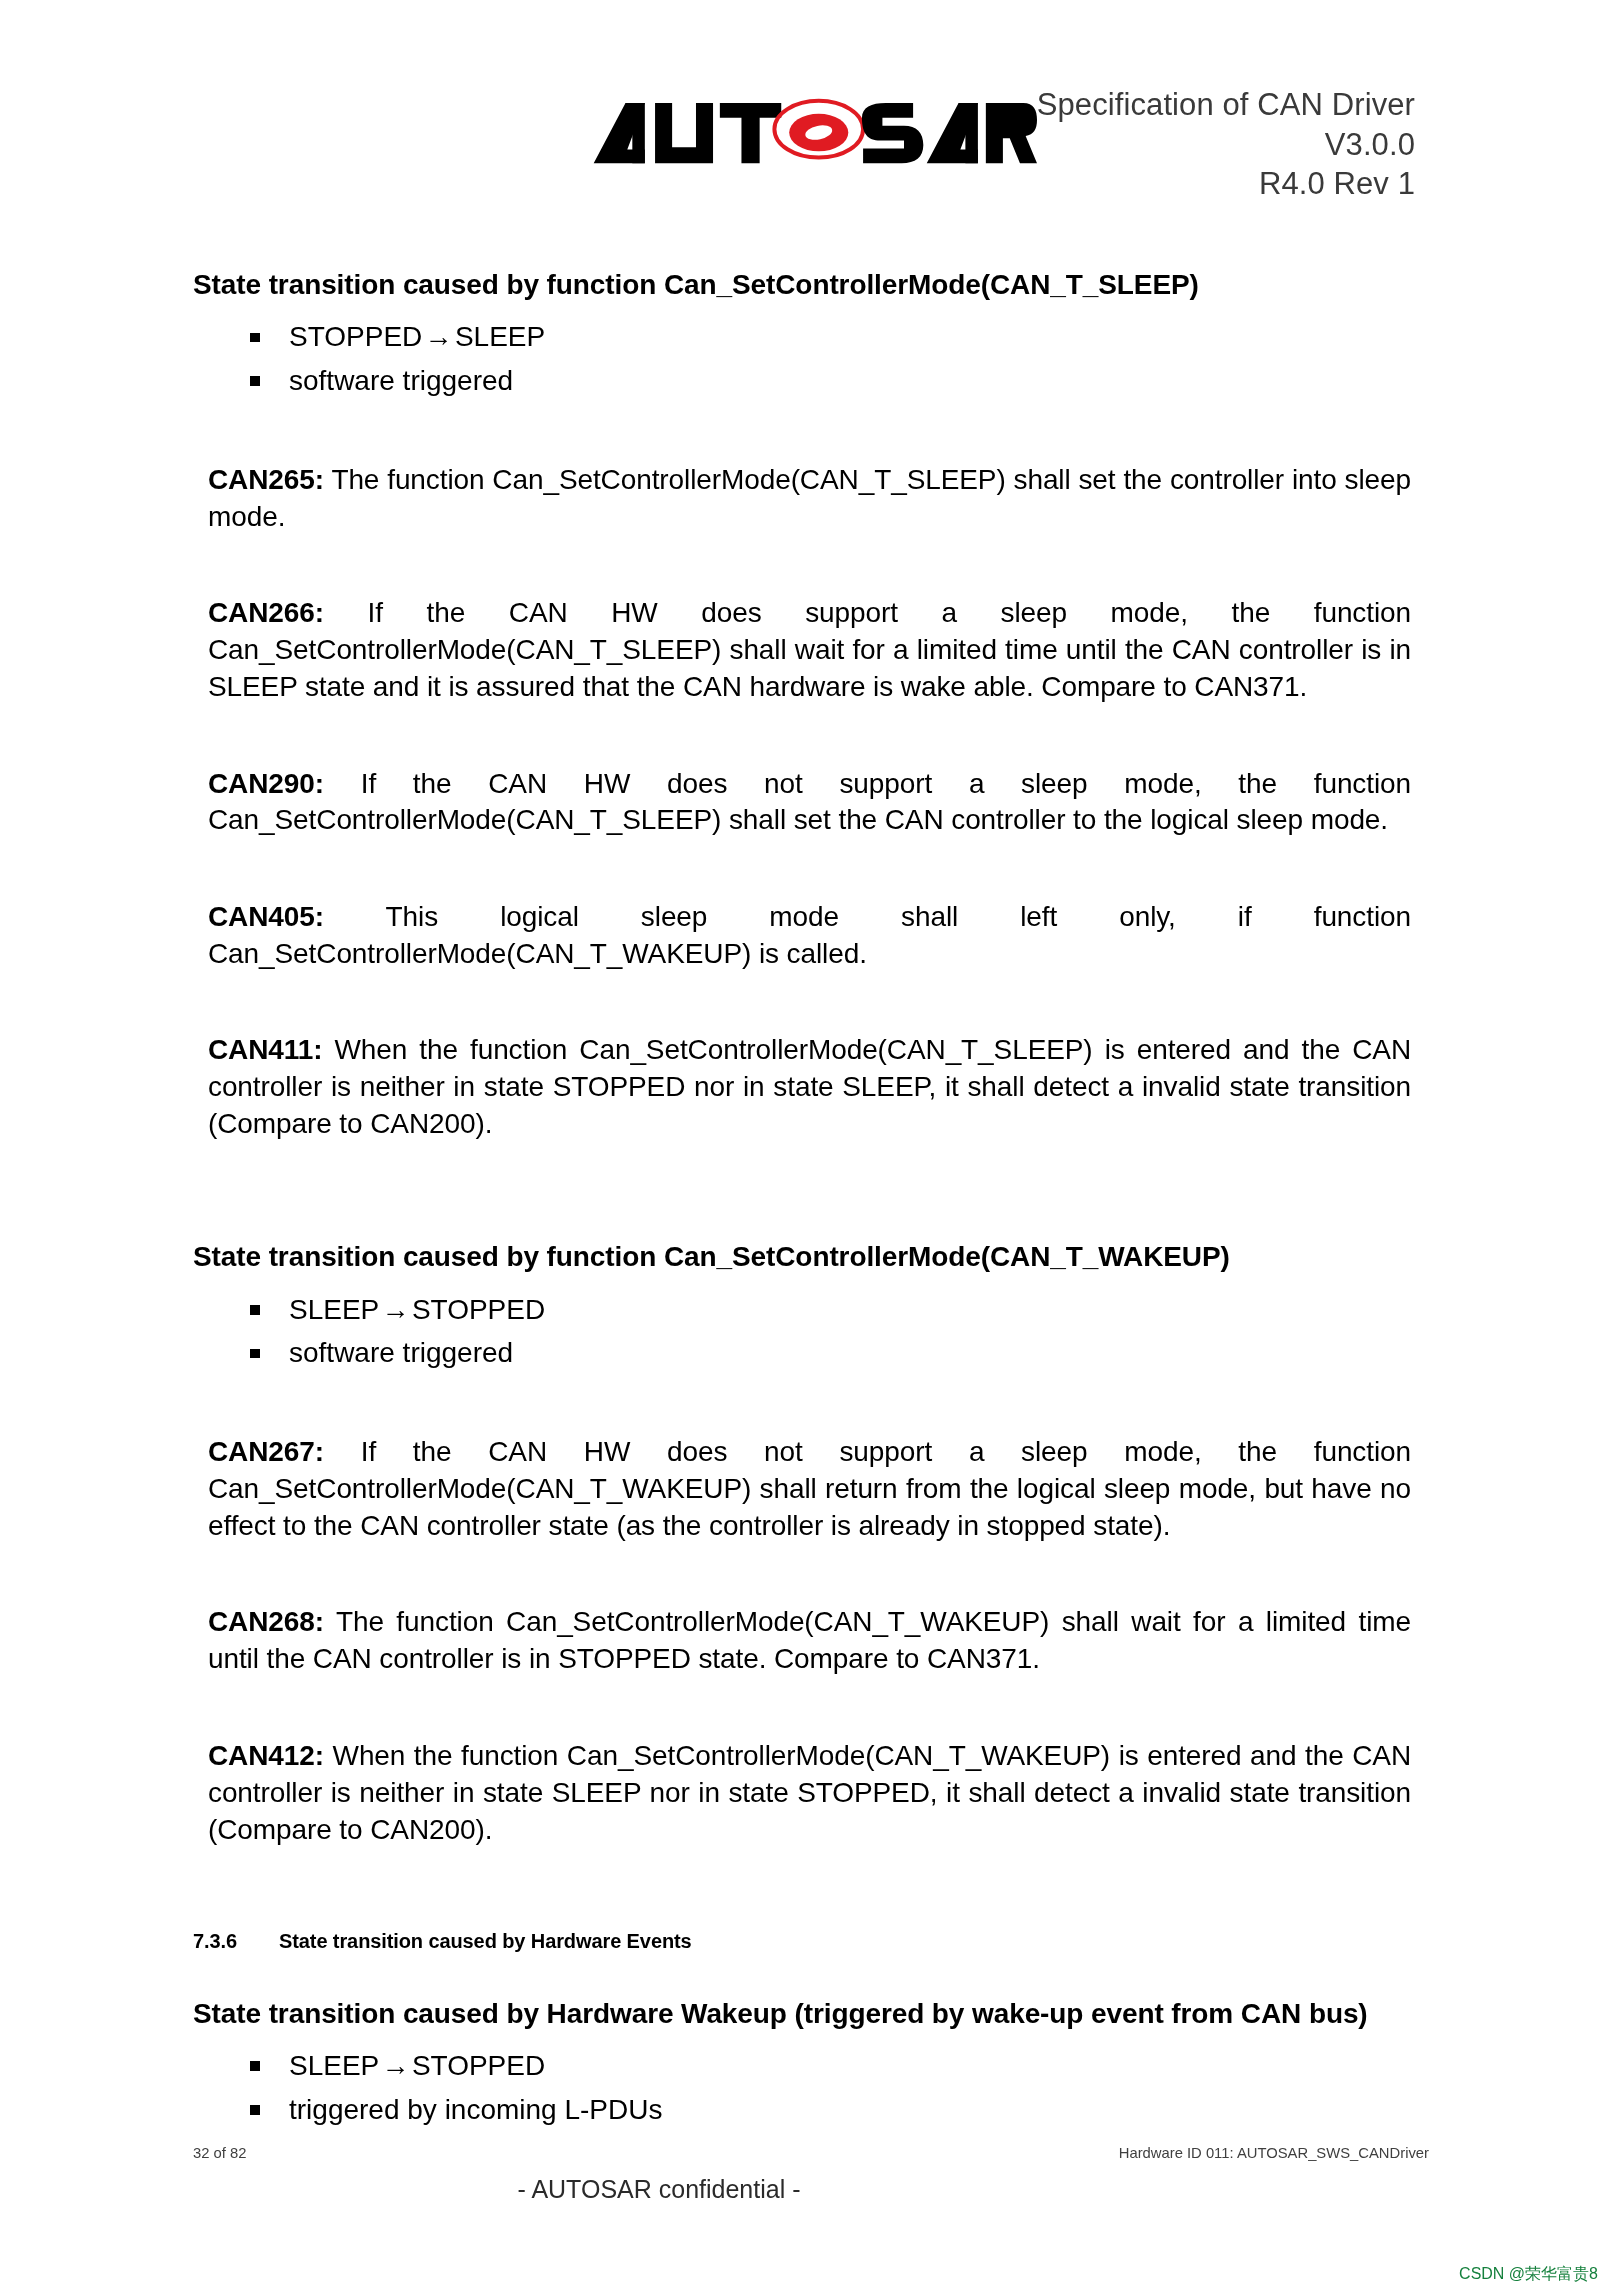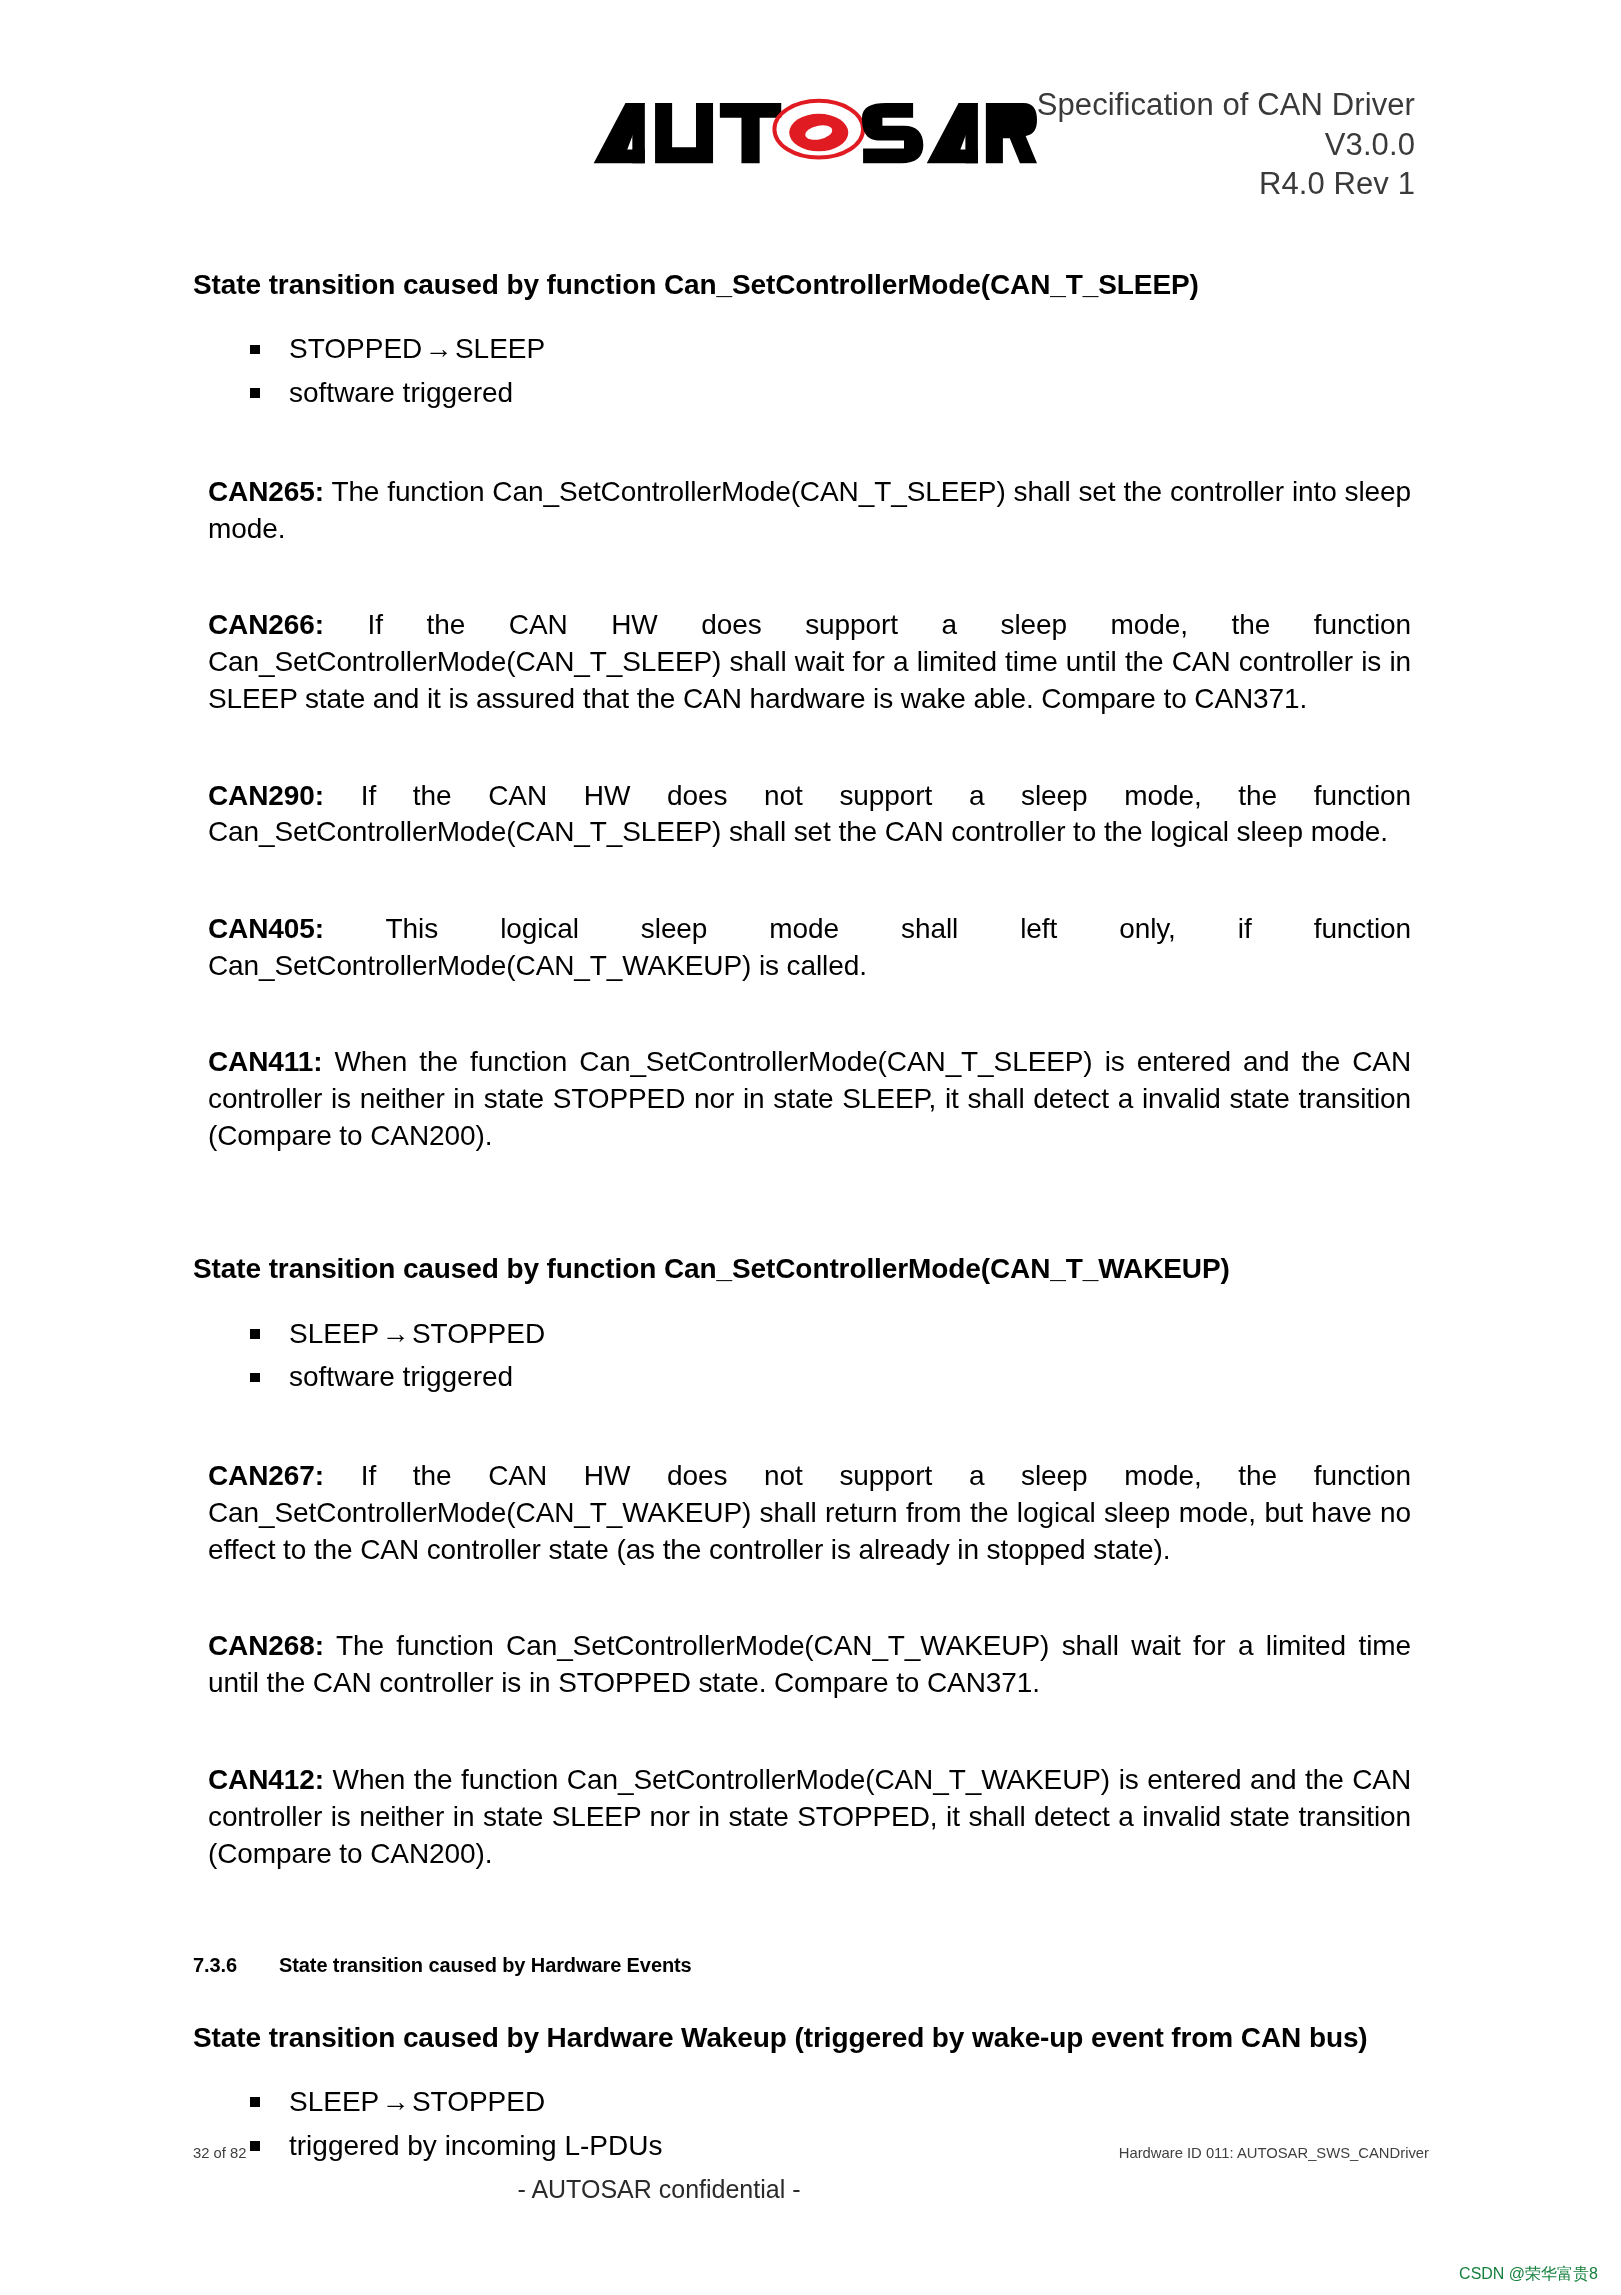--- a/index.html
+++ b/index.html
@@ -67,21 +67,21 @@
     font-size: 20px;
     font-weight: bold;
     line-height: 1.30;
     margin: 0;
     letter-spacing: -0.1px;
   }
   h3.num-head .numpart { display: inline-block; min-width: 86px; }
 
   ul.bullets {
     list-style: none;
-    margin: 26px 0 0 0;
+    margin: 14px 0 0 0;
     padding: 0 0 0 55px;
   }
   ul.bullets li {
     position: relative;
     font-size: 28px;
     line-height: 1.40;
     padding-left: 41px;
     margin: 0 0 4.5px 0;
     white-space: nowrap;
   }

